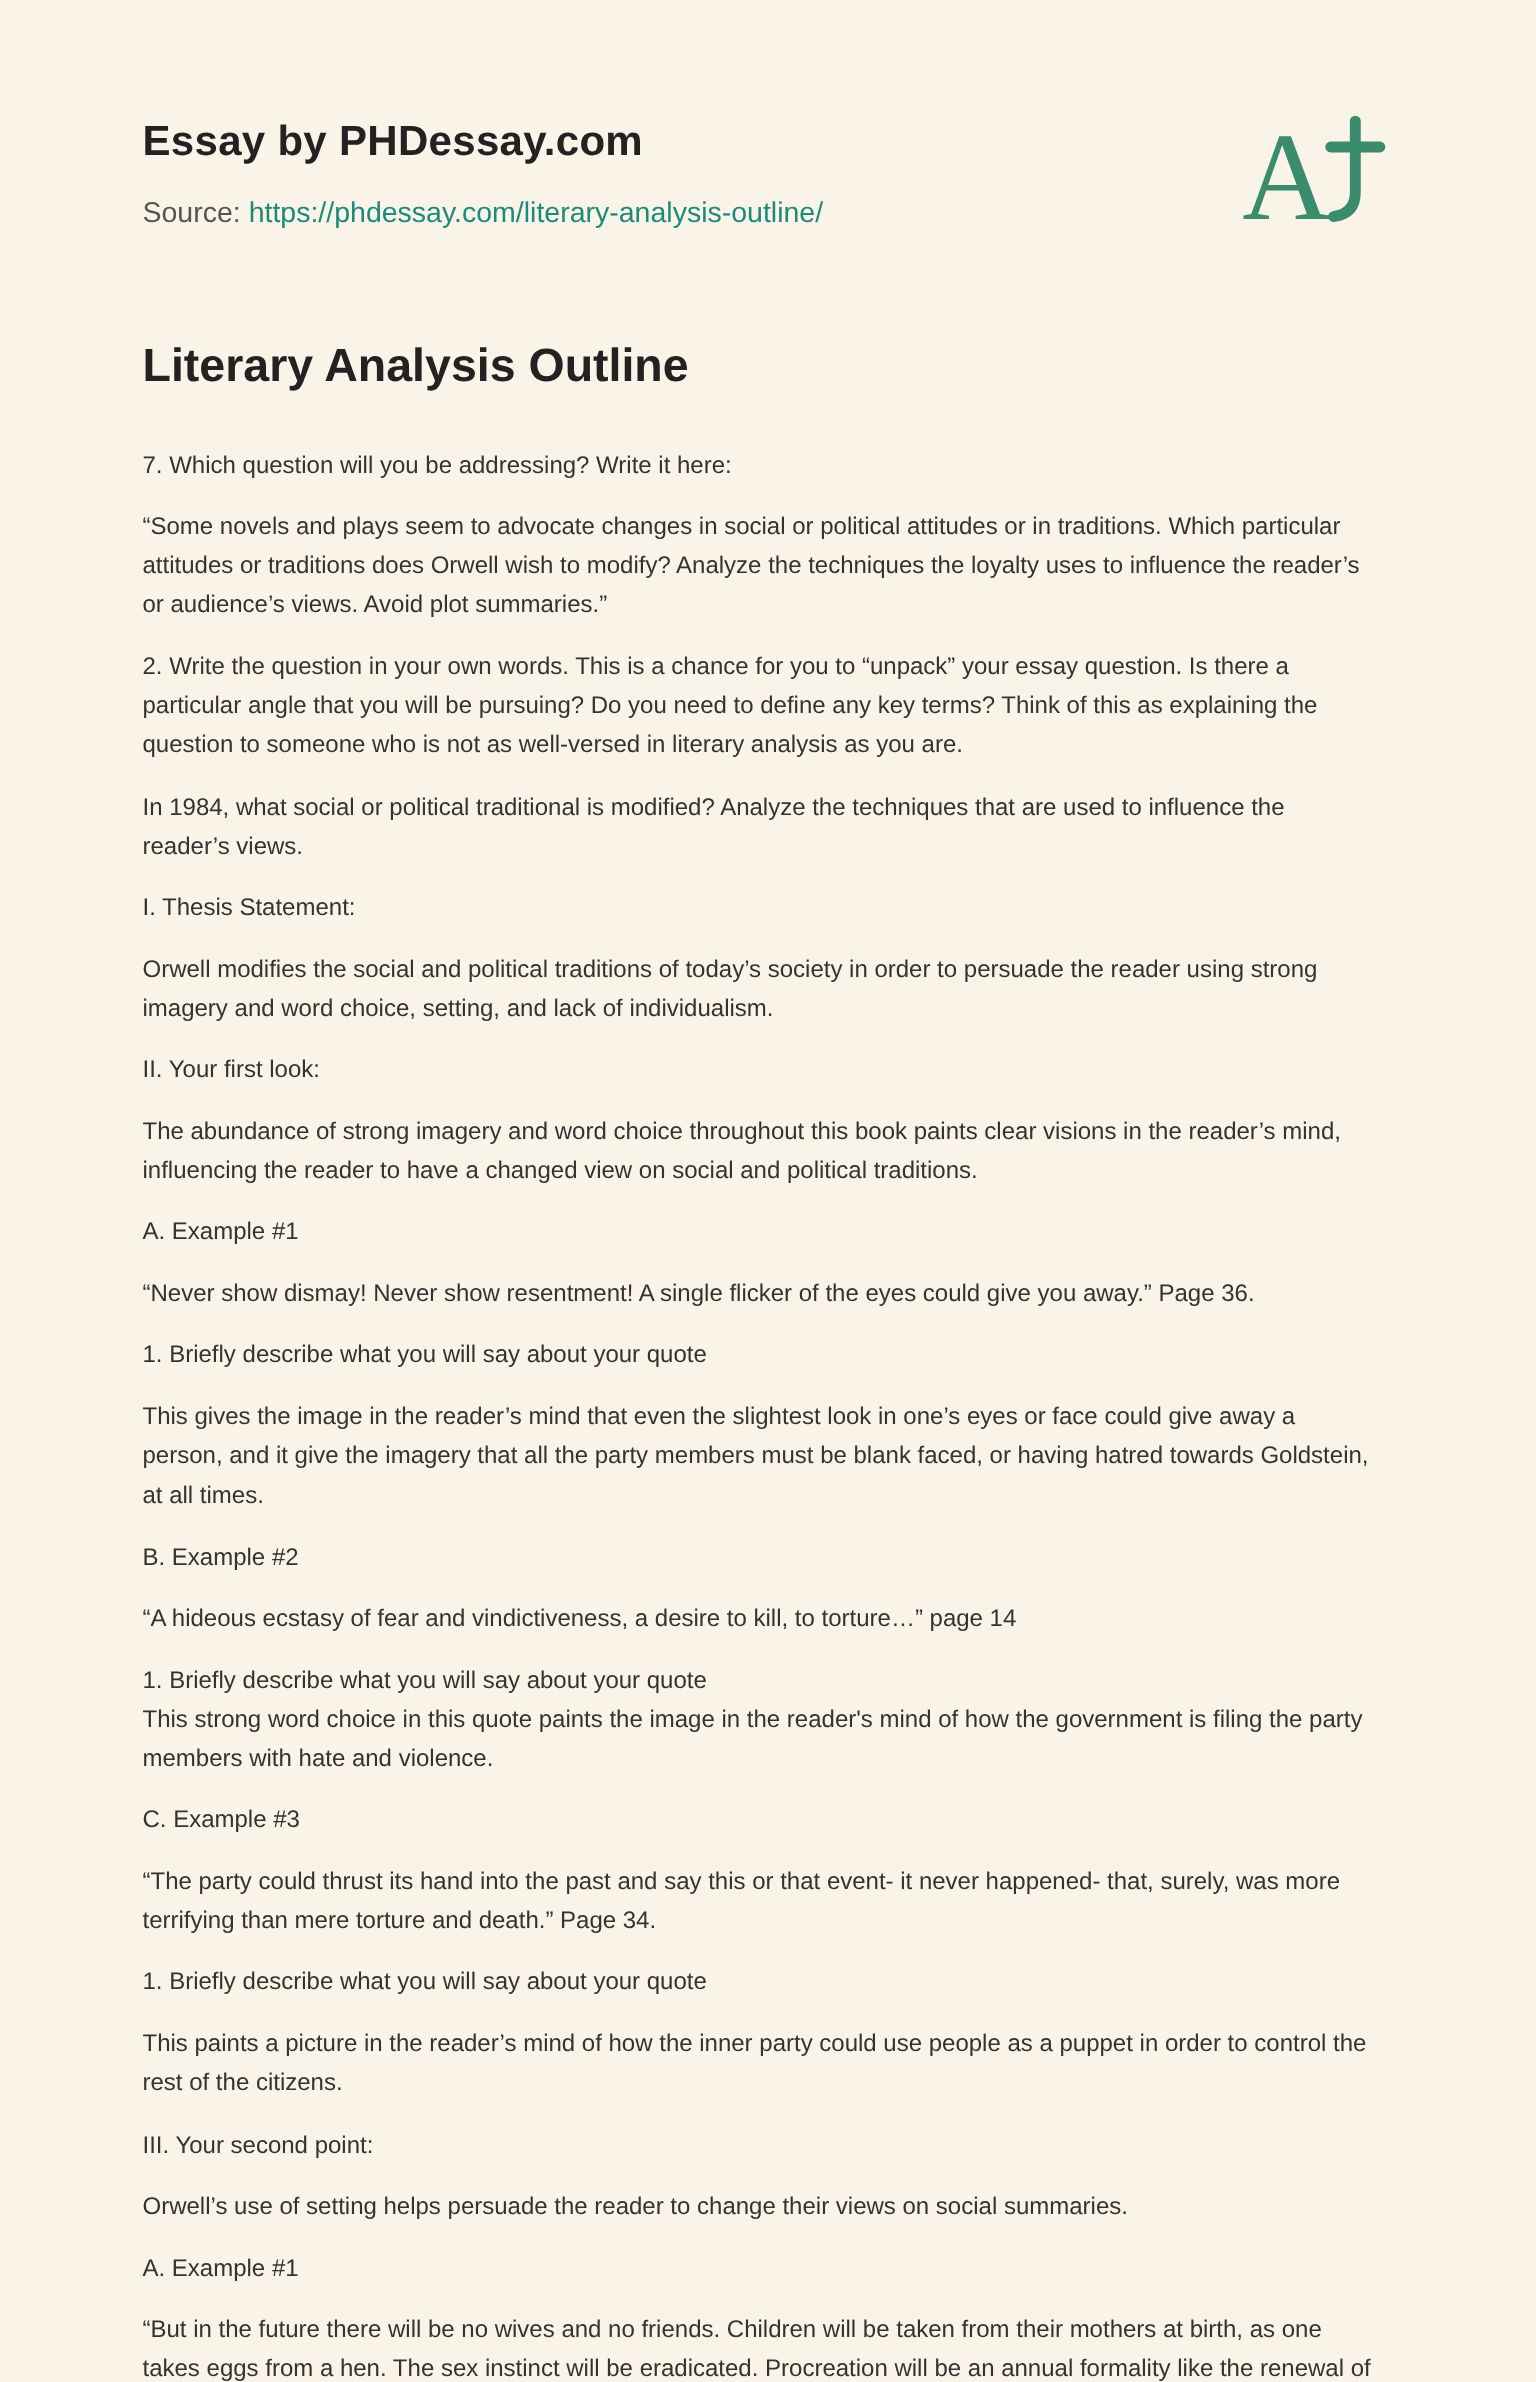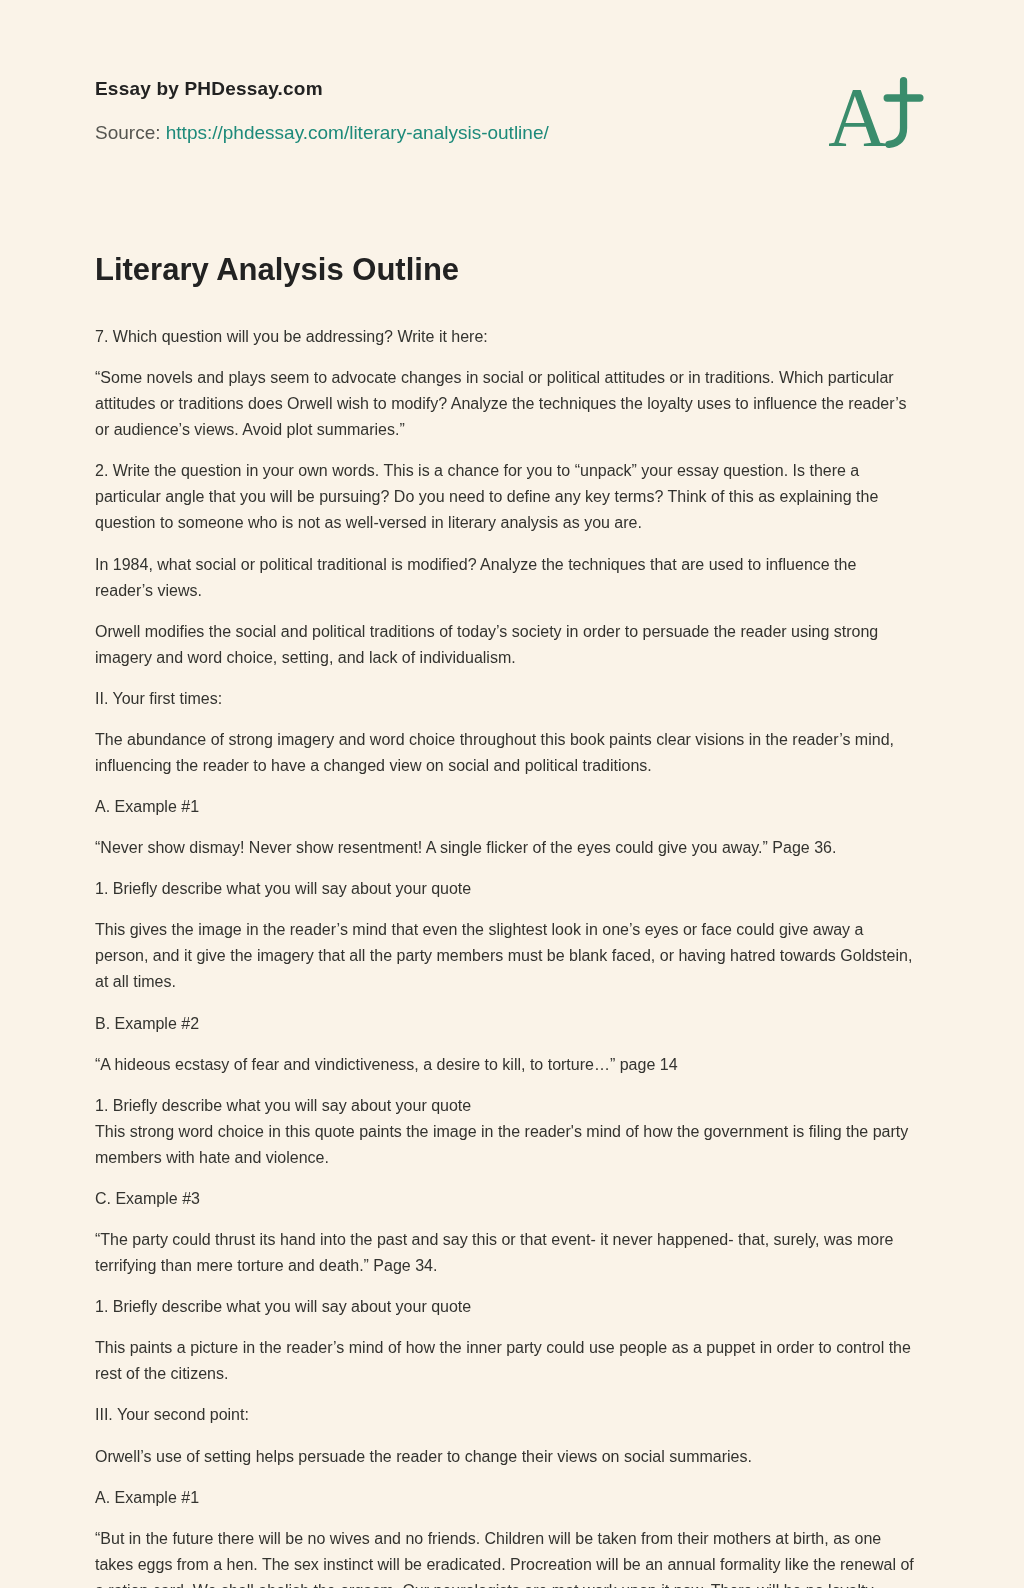--- a/index.html
+++ b/index.html
@@ -15,21 +15,21 @@
     width: 1024px;
     min-height: 1588px;
     padding: 78px 95px 0 95px;
     overflow: hidden;
   }
   .header-row {
     position: relative;
     width: 100%;
   }
   .site-title {
-    font-size: 19px;
+    font-size: 28px;
     font-weight: bold;
     color: #222222;
     letter-spacing: 0.2px;
   }
   .source-line {
     margin-top: 22px;
     font-size: 19px;
     color: #555550;
   }
   .source-line a {
@@ -37,21 +37,21 @@
     text-decoration: none;
   }
   .logo {
     position: absolute;
     top: -10px;
     right: 0;
     width: 100px;
     height: 100px;
   }
   .essay-title {
-    margin-top: 108px;
+    margin-top: 72px;
     font-size: 31px;
     font-weight: bold;
     color: #222222;
   }
   .essay-body {
     margin-top: 36px;
     width: 822px;
   }
   .essay-body p {
     font-size: 16px;
@@ -83,22 +83,23 @@
     </div>
   </div>
 
   <h1 class="essay-title">Literary Analysis Outline</h1>
 
   <div class="essay-body">
       <p>7. Which question will you be addressing? Write it here:</p>
       <p>“Some novels and plays seem to advocate changes in social or political attitudes or in traditions. Which particular attitudes or traditions does Orwell wish to modify? Analyze the techniques the loyalty uses to influence the reader’s or audience’s views. Avoid plot summaries.”</p>
       <p>2. Write the question in your own words. This is a chance for you to “unpack” your essay question. Is there a particular angle that you will be pursuing? Do you need to define any key terms? Think of this as explaining the question to someone who is not as well-versed in literary analysis as you are.</p>
       <p>In 1984, what social or political traditional is modified? Analyze the techniques that are used to influence the reader’s views.</p>
+      <p>I. Thesis Statement:</p>
       <p>Orwell modifies the social and political traditions of today’s society in order to persuade the reader using strong imagery and word choice, setting, and lack of individualism.</p>
-      <p>II. Your first times:</p>
+      <p>II. Your first look:</p>
       <p>The abundance of strong imagery and word choice throughout this book paints clear visions in the reader’s mind, influencing the reader to have a changed view on social and political traditions.</p>
       <p>A. Example #1</p>
       <p>“Never show dismay! Never show resentment! A single flicker of the eyes could give you away.” Page 36.</p>
       <p>1. Briefly describe what you will say about your quote</p>
       <p>This gives the image in the reader’s mind that even the slightest look in one’s eyes or face could give away a person, and it give the imagery that all the party members must be blank faced, or having hatred towards Goldstein, at all times.</p>
       <p>B. Example #2</p>
       <p>“A hideous ecstasy of fear and vindictiveness, a desire to kill, to torture…” page 14</p>
       <p>1. Briefly describe what you will say about your quote
 This strong word choice in this quote paints the image in the reader's mind of how the government is filing the party members with hate and violence.</p>
       <p>C. Example #3</p>

